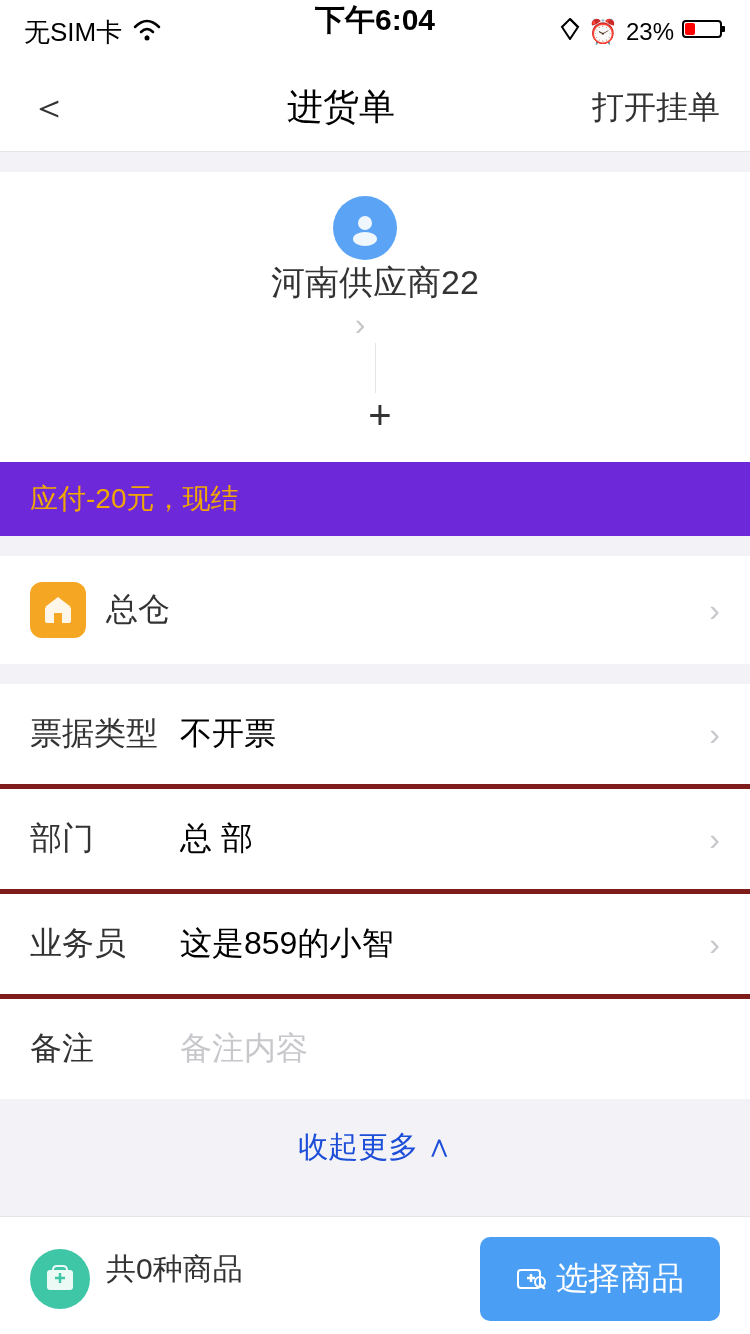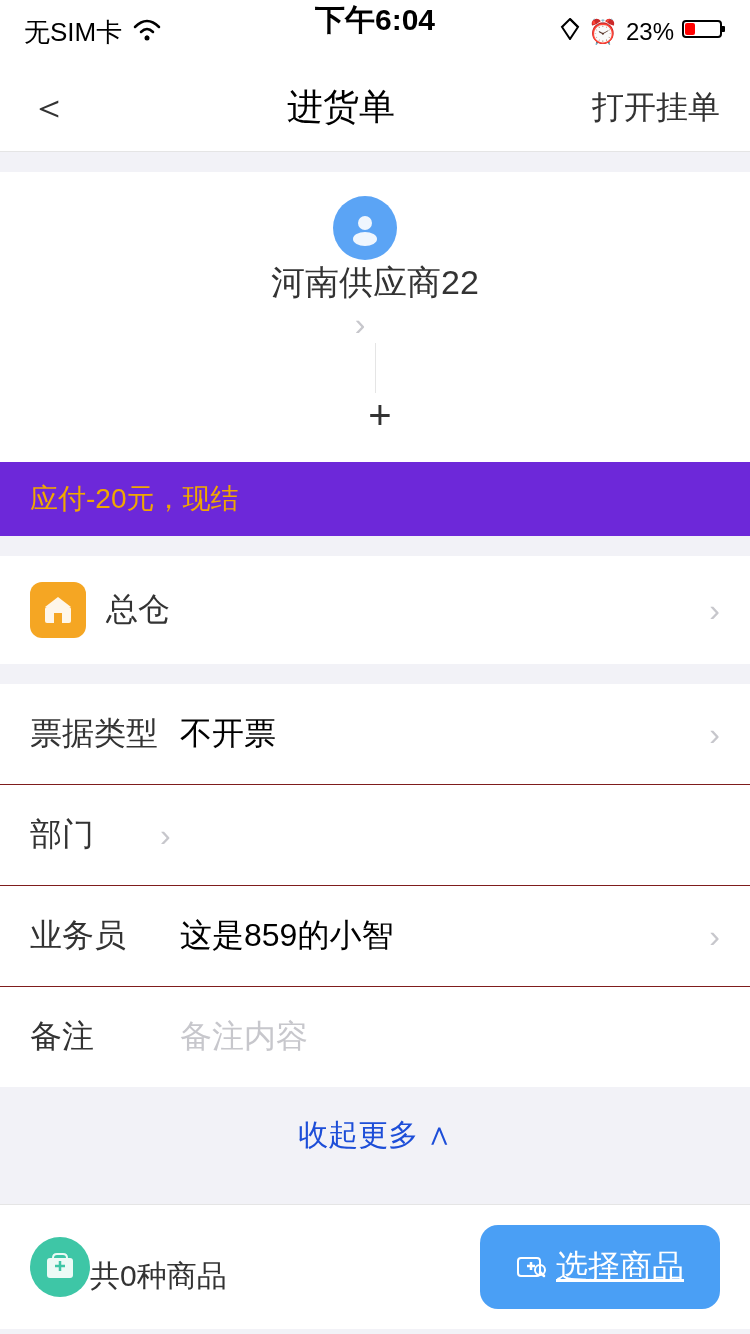--- a/index.html
+++ b/index.html
@@ -168,21 +168,21 @@
     
     .field-section {
       background: #fff;
       margin-bottom: 0;
     }
     .field-row {
       display: flex;
       align-items: center;
       padding: 28px 30px;
       background: #fff;
-      border-bottom: 1px solid #7f1d1d;
+      border-bottom: 5px solid #7f1d1d;
       min-height: 90px;
     }
     .field-row:last-child {
       border-bottom: none;
     }
     .field-key {
       font-size: 32px;
       color: #333;
       width: 130px;
       flex-shrink: 0;
@@ -218,48 +218,48 @@
     .bottom-bar {
       display: flex;
       align-items: center;
       justify-content: space-between;
       background: #fff;
       padding: 20px 30px;
       border-top: 1px solid #e5e5e5;
     }
     .product-count-area {
       display: flex;
-      align-items: flex-end;
+      align-items: flex-start;
+      gap: 16px;
     }
     .product-icon-circle {
       width: 60px;
       height: 60px;
       border-radius: 50%;
       background: #3ec6a6;
       display: flex;
       align-items: center;
       justify-content: center;
     }
     .product-icon-circle svg { width: 34px; height: 34px; }
     .product-count-text {
       font-size: 30px;
       color: #333;
     }
     .select-product-btn {
       background: #4a9ff5;
       color: #fff;
       border: none;
-      border-radius: 18px;
+      border-radius: 10px;
       padding: 20px 36px;
       font-size: 32px;
       display: flex;
       align-items: center;
       gap: 10px;
       cursor: pointer;
-      text-decoration: underline;
     }
     .select-product-btn svg { width: 30px; height: 30px; }
 
     
     .page-bg {
       min-height: 1334px;
       background: #f2f2f7;
     }
   </style>
 </head>
@@ -345,20 +345,21 @@
   <div class="field-section">
 
     <div class="field-row">
       <span class="field-key">票据类型</span>
       <span class="field-value">不开票</span>
       <span class="field-chevron">›</span>
     </div>
 
     <div class="field-row">
       <span class="field-key">部门</span>
+      <span class="field-value">总 部</span>
       <span class="field-chevron">›</span>
     </div>
 
     <div class="field-row">
       <span class="field-key">业务员</span>
       <span class="field-value">这是859的小智</span>
       <span class="field-chevron">›</span>
     </div>
 
     <div class="field-row">

